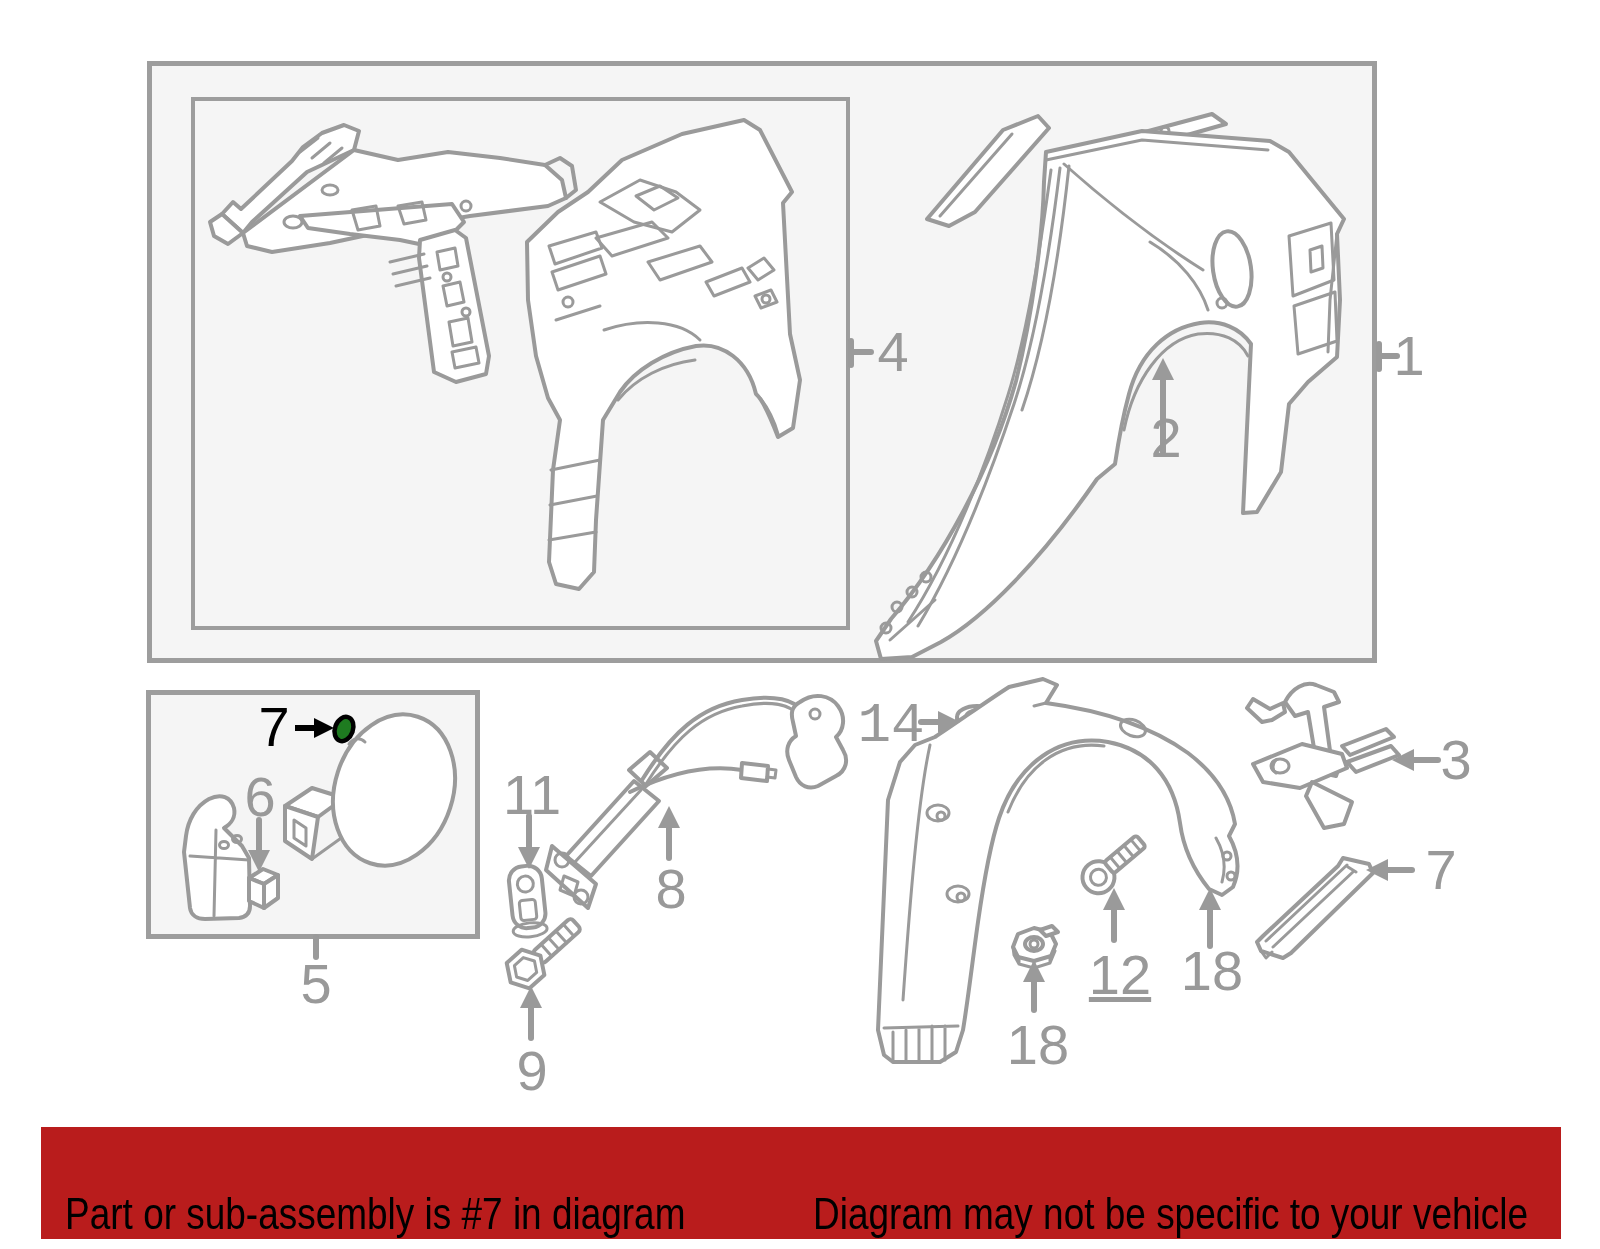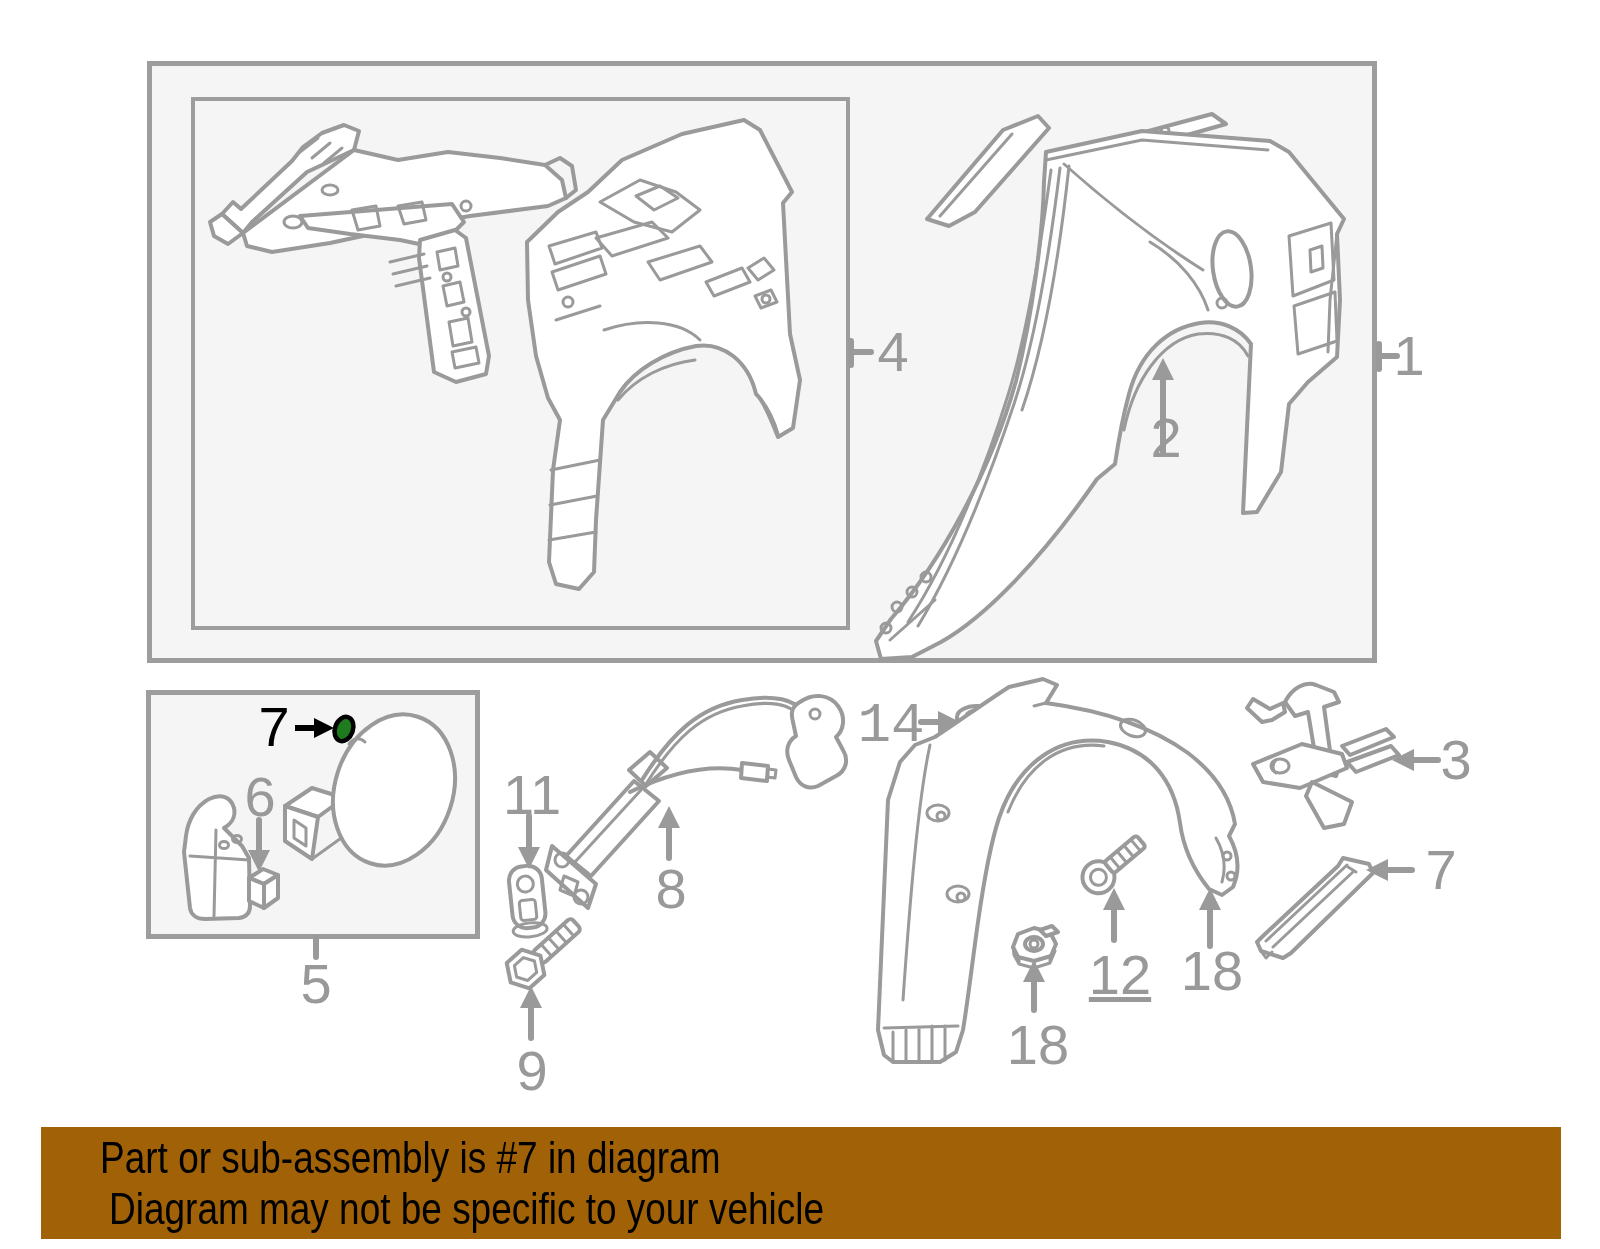--- a/index.html
+++ b/index.html
@@ -6,22 +6,22 @@
   .canvas{position:relative;width:1600px;height:1249px;background:#fff;overflow:hidden;
           font-family:"Liberation Sans",sans-serif;}
   .panel{position:absolute;background:#f5f5f5;border:5px solid #9d9d9d;box-sizing:border-box;}
   .panel.outer{left:147px;top:61px;width:1230px;height:602px;}
   .panel.inner{left:191px;top:97px;width:659px;height:533px;border-width:4px;background:#f5f5f5;}
   .panel.box5{left:146px;top:690px;width:334px;height:249px;}
   svg.art{position:absolute;left:0;top:0;}
   .callout{position:absolute;transform:translate(-50%,-50%);color:#999999;font-size:56px;
            line-height:1;white-space:nowrap;user-select:none;}
   .callout.selected{color:#000000;}
-  .banner{position:absolute;left:41px;top:1127px;width:1520px;height:112px;background:#a16207;
-          display:flex;flex-direction:column;align-items:flex-start;justify-content:center;}
+  .banner{position:absolute;left:41px;top:1127px;width:1520px;height:112px;background:#b91c1c;
+          display:flex;flex-direction:row;align-items:flex-end;justify-content:center;}
   .banner-line{color:#000;font-size:44px;line-height:51px;transform:scaleX(0.84);
                transform-origin:50% 50%;white-space:nowrap;}
   .ln{stroke:#9a9a9a;fill:none;stroke-width:4;stroke-linejoin:round;stroke-linecap:round;}
   .ln2{stroke:#9a9a9a;fill:none;stroke-width:3;stroke-linejoin:round;stroke-linecap:round;}
   .pw{stroke:#9a9a9a;fill:#ffffff;stroke-width:4;stroke-linejoin:round;}
   .arrow{stroke:#9a9a9a;stroke-width:6;stroke-linecap:round;}
   .ah{fill:#9a9a9a;stroke:none;}
 </style>
 </head>
 <body>

